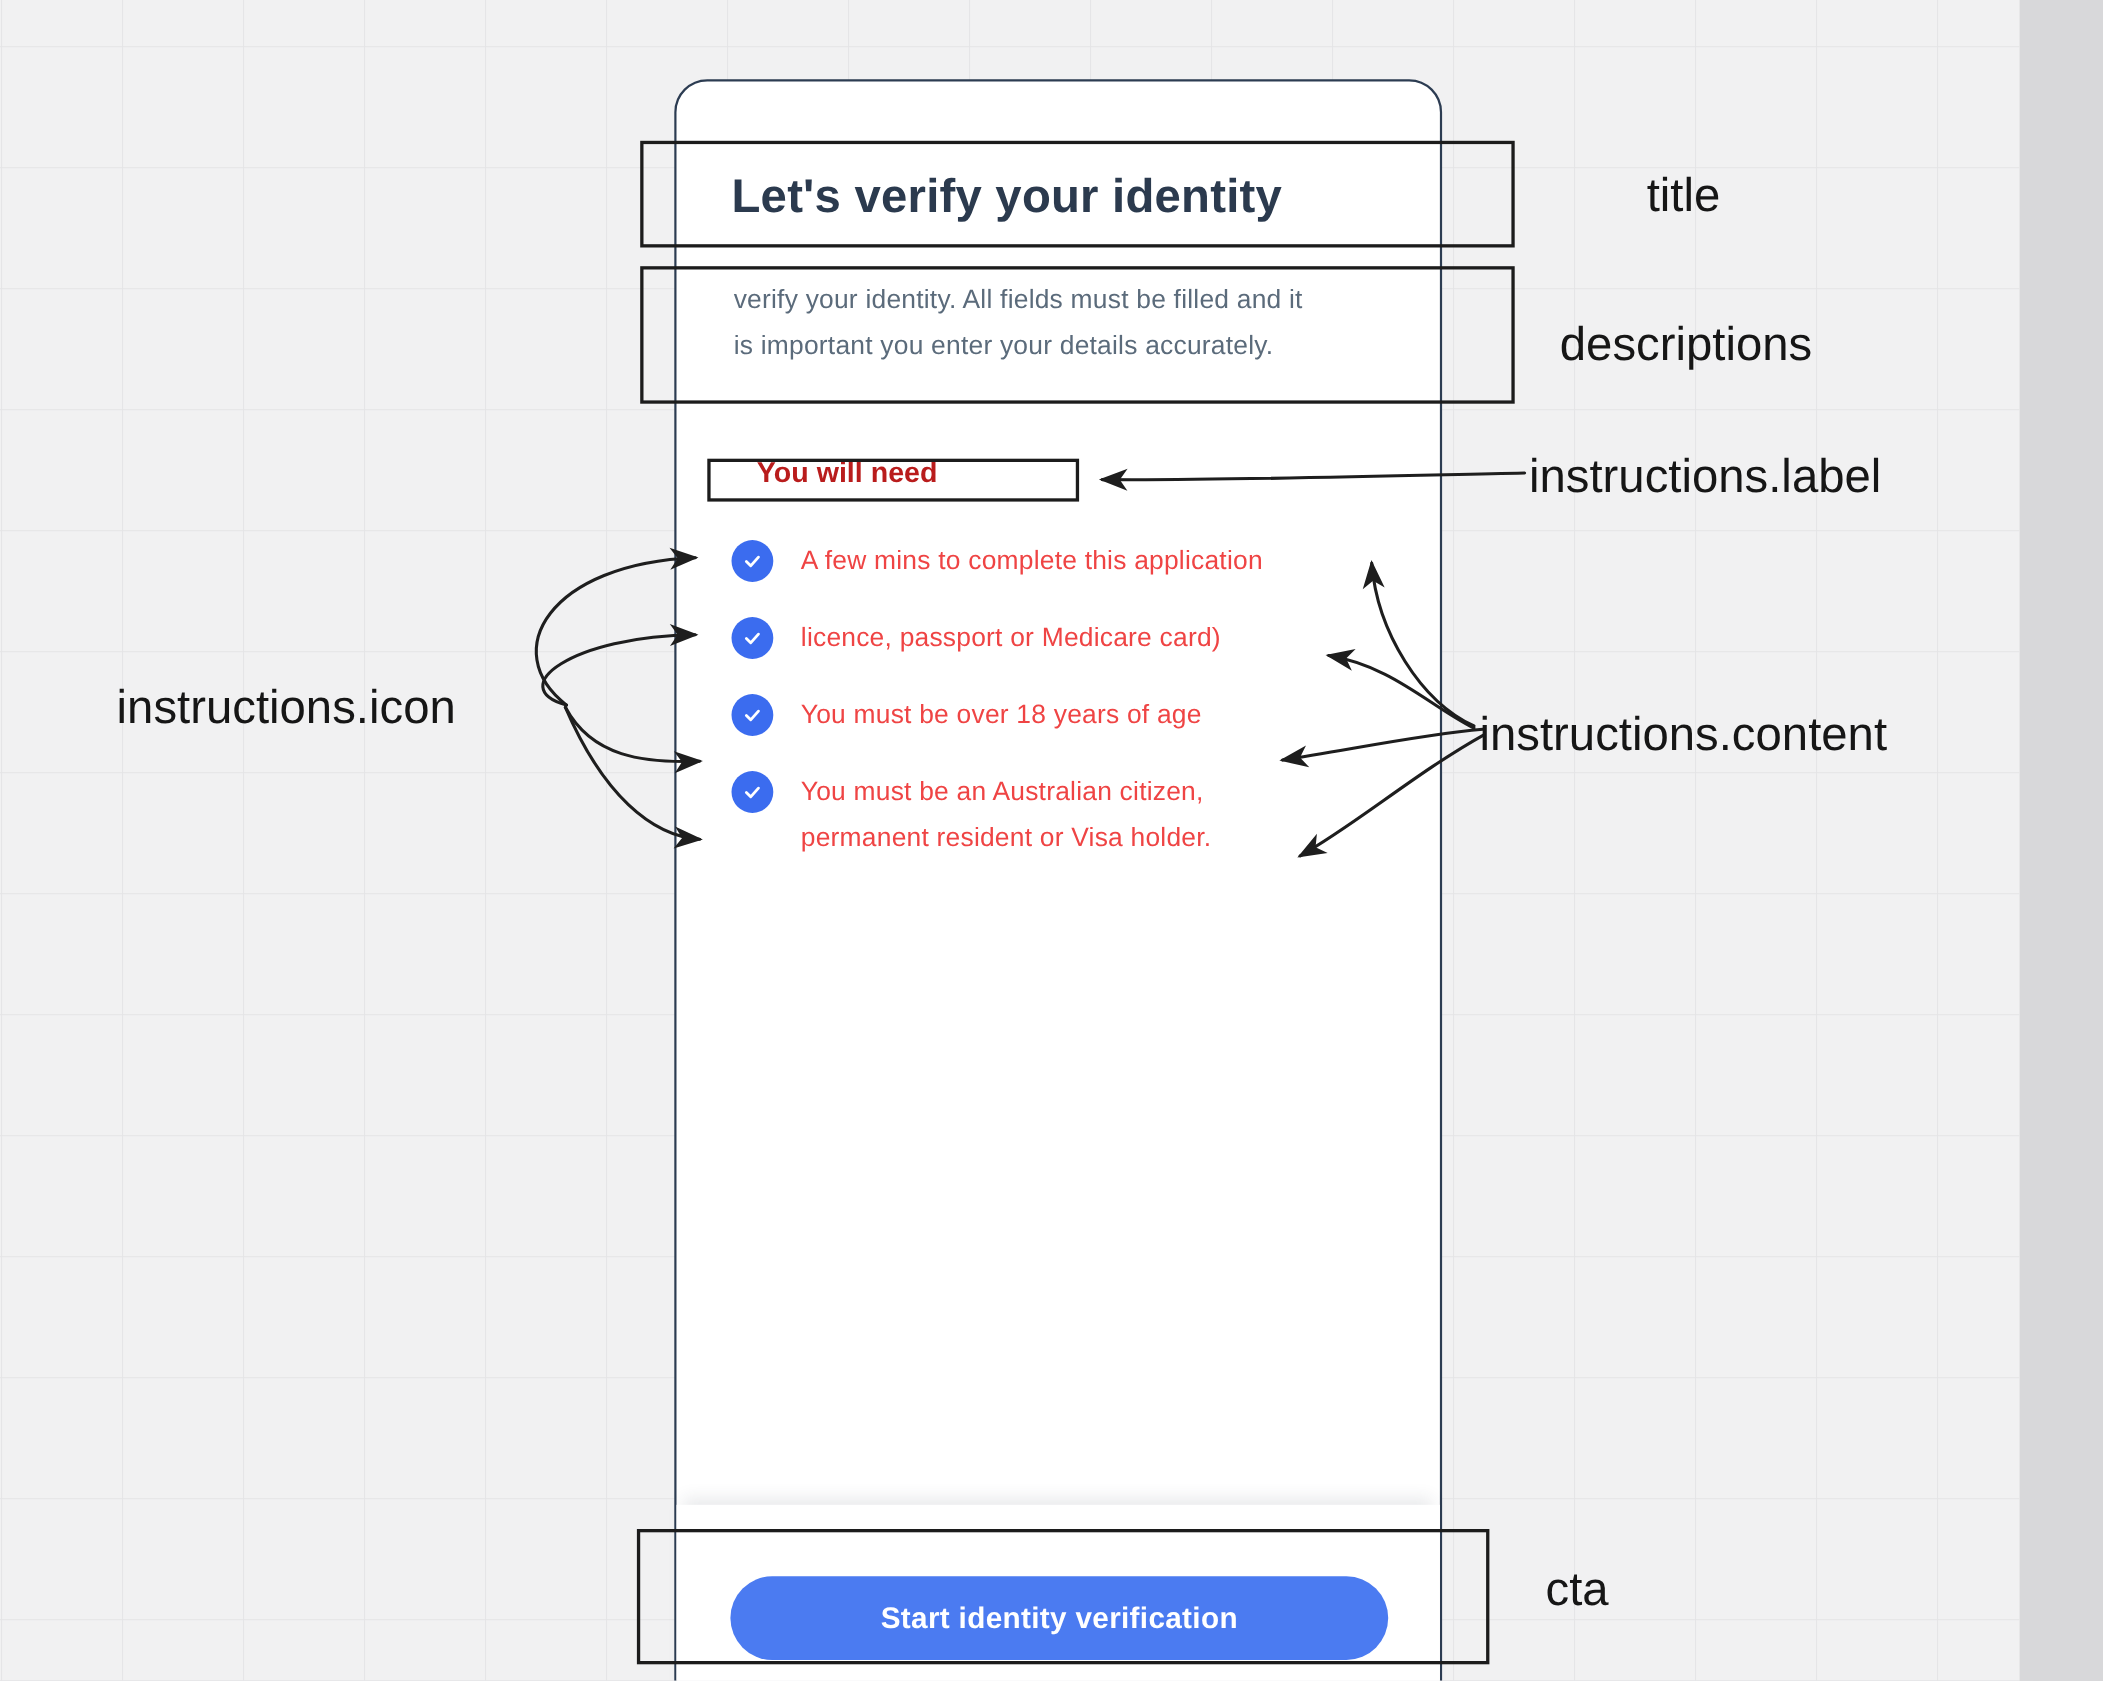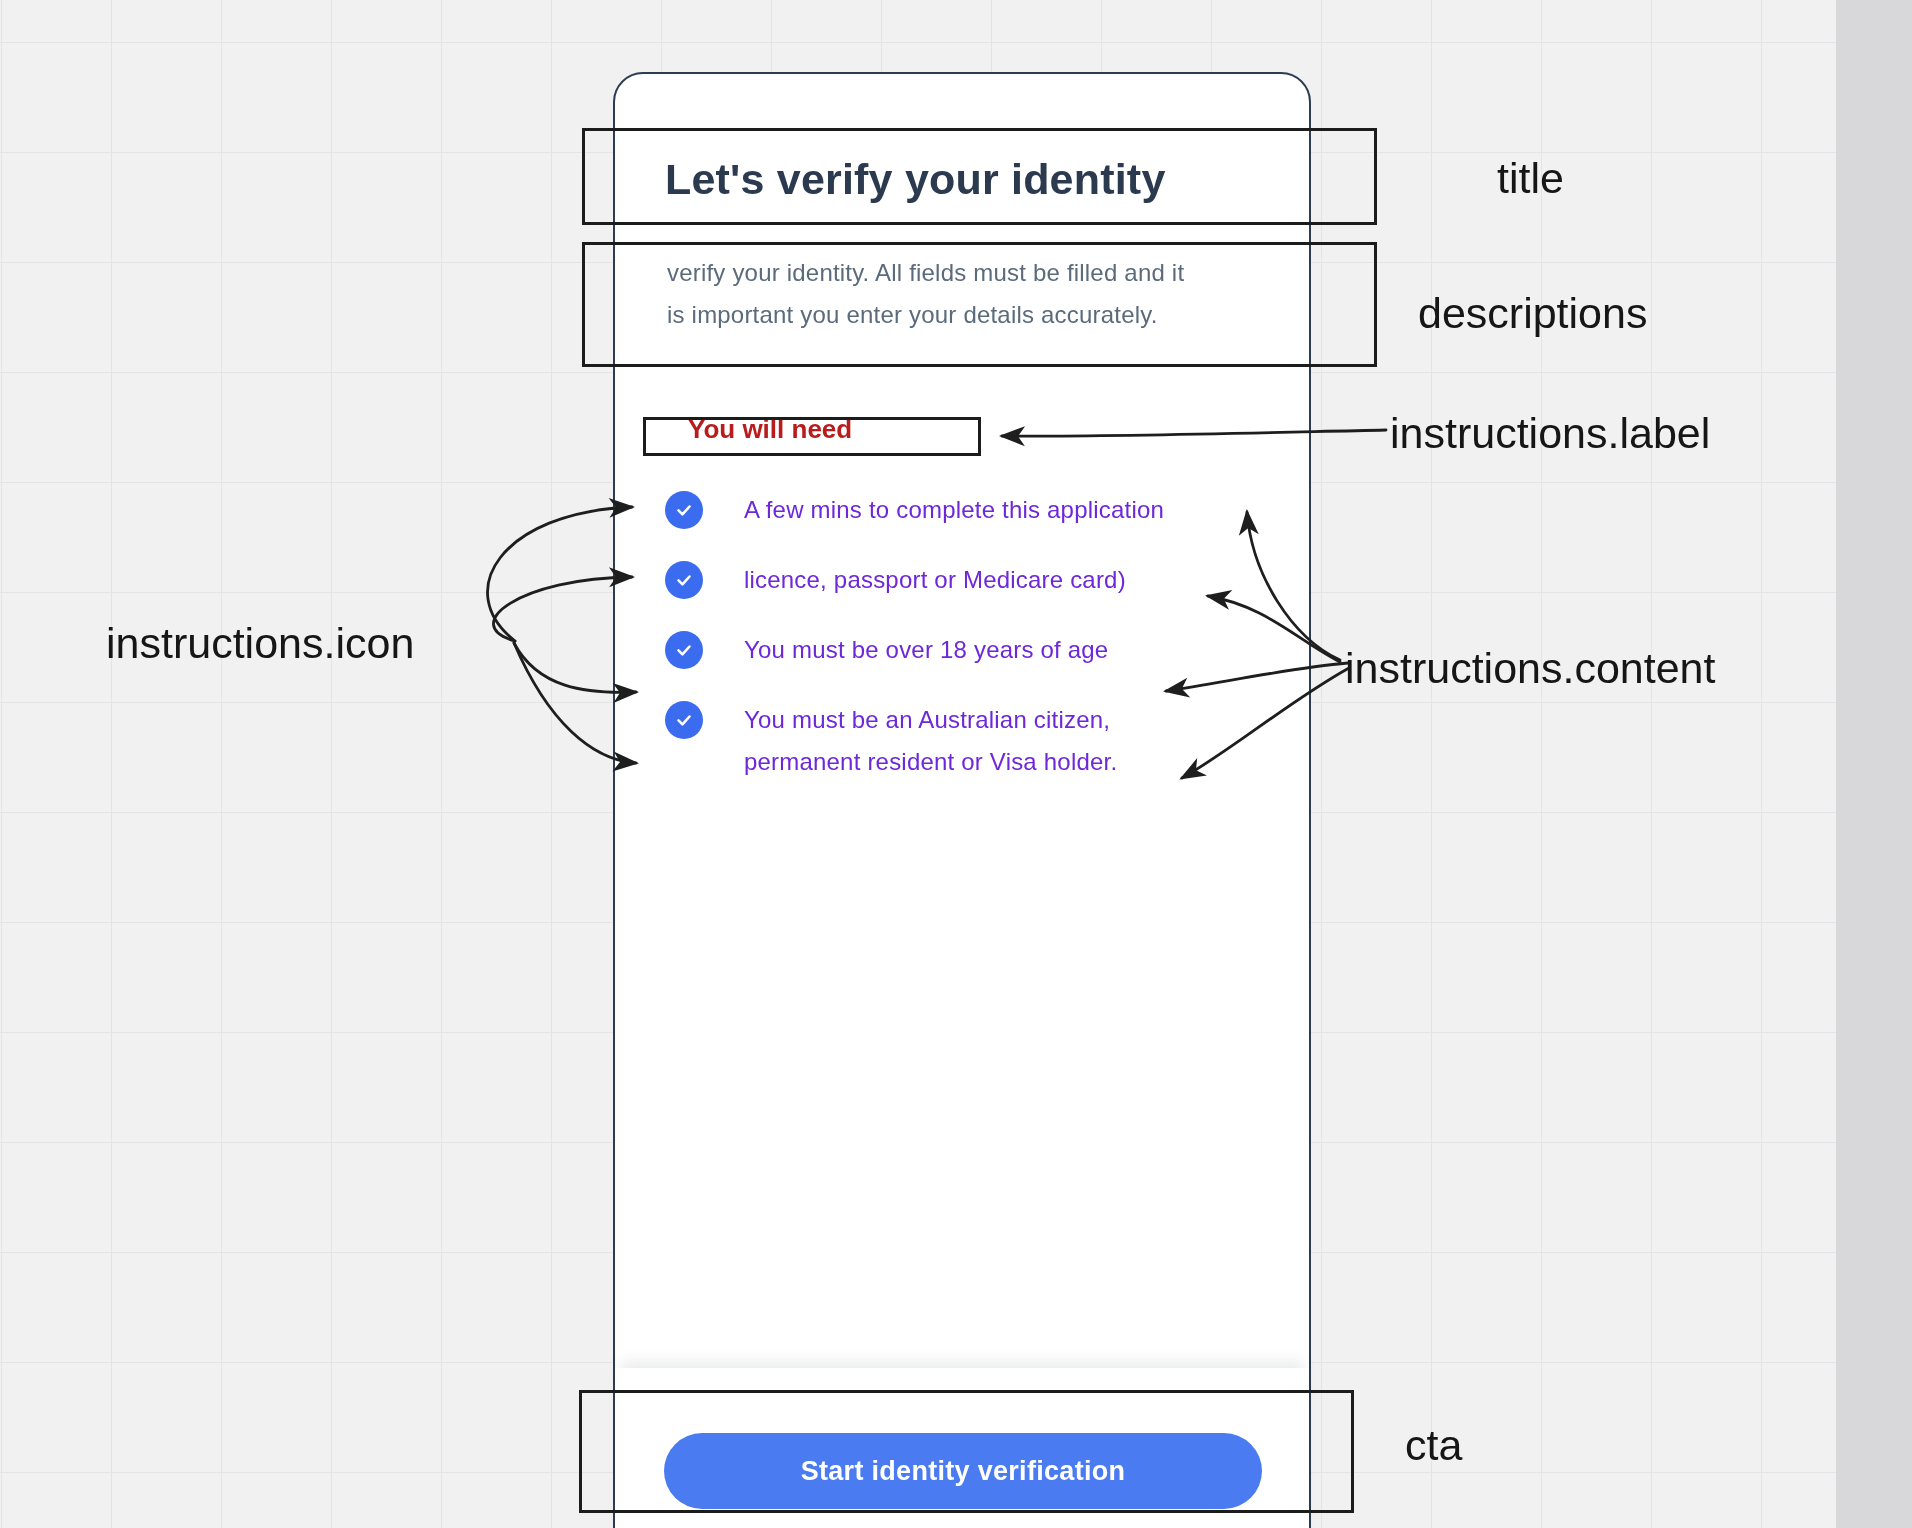--- a/index.html
+++ b/index.html
@@ -36,21 +36,21 @@
   }
 
   .ilist { position:absolute; left:50px; top:415px; width:560px; }
   .iitem { display:flex; align-items:flex-start; margin-bottom:28px; }
   .check-bubble {
     flex:0 0 38px; width:38px; height:38px; border-radius:50%;
     background:#3b6cef; margin-top:2px;
     display:flex; align-items:center; justify-content:center;
   }
   .check-bubble svg { display:block; }
-  .itext { margin-left:41px; color:#6d28d9; }
+  .itext { margin-left:25px; color:#ef4444; }
   .itext .iline { font-size:24px; line-height:42px; letter-spacing:0.2px; min-height:0; }
 
   .card-footer {
     position:absolute; left:0; top:1294px; width:694px; height:226px;
     background:#ffffff;
     box-shadow:0 -12px 14px -6px rgba(40,52,70,0.10);
   }
   .cta-button {
     position:absolute; left:49px; top:46px; width:598px; height:76px;
     background:#4b7bf1; border:none; border-radius:38px;

